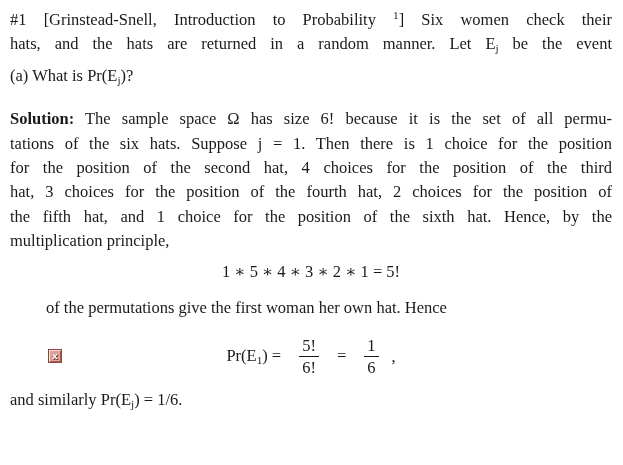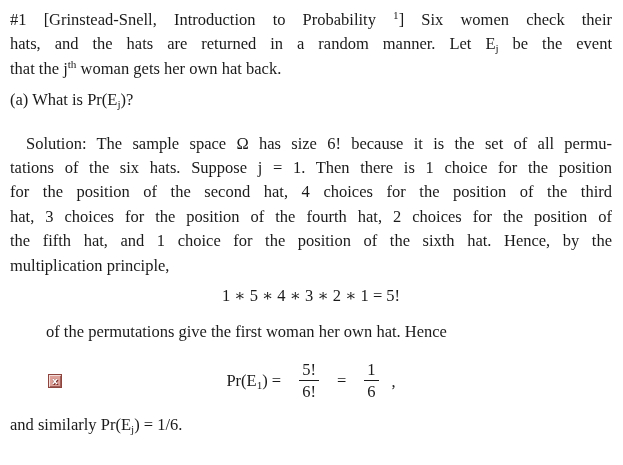--- a/index.html
+++ b/index.html
@@ -18,21 +18,21 @@
   .page {
     padding: 8px 11px 0 10px;
   }
   .line {
     text-align: justify;
     line-height: 24.4px;
     white-space: normal;
   }
   .jl { text-align-last: justify; }
   .lastl { text-align-last: left; }
-  b { font-weight: normal; margin-left: 16px; }
+  b { font-weight: bold; }
   .mi { }
   sup {
     font-size: 68%;
     vertical-align: 0.5em;
     line-height: 0;
   }
   sub {
     font-size: 68%;
     vertical-align: -0.3em;
     line-height: 0;
@@ -98,21 +98,20 @@
   .closing { margin-top: 4px; }
 </style>
 </head>
 <body>
 
 <div class="page">
 
   <div>
     <div class="line jl"><span>#1 [Grinstead-Snell, </span><span class="mi">Introduction to Probability </span><sup>1</sup><span>] Six women check their</span></div>
     <div class="line jl"><span>hats, and the hats are returned in a random manner. Let </span><span class="mi">E</span><sub class="mi">j</sub><span> be the event</span></div>
-    <div class="line lastl"><span>that the </span><span class="mi">j</span><sup class="mi">th</sup><span> woman gets her own hat back.</span></div>
   </div>
 
   <div class="line lastl para-a"><span>(a) What is </span><span class="mi">Pr</span><span>(</span><span class="mi">E</span><sub class="mi">j</sub><span>)?</span></div>
 
   <div class="solution">
     <div class="line jl"><b>Solution:</b><span> The sample space Ω has size 6! because it is the set of all permu-</span></div>
     <div class="line jl"><span>tations of the six hats. Suppose </span><span class="mi">j</span><span> = 1. Then there is 1 choice for the position</span></div>
     <div class="line jl">for the position of the second hat, 4 choices for the position of the third</div>
     <div class="line jl">hat, 3 choices for the position of the fourth hat, 2 choices for the position of</div>
     <div class="line jl">the fifth hat, and 1 choice for the position of the sixth hat. Hence, by the</div>

